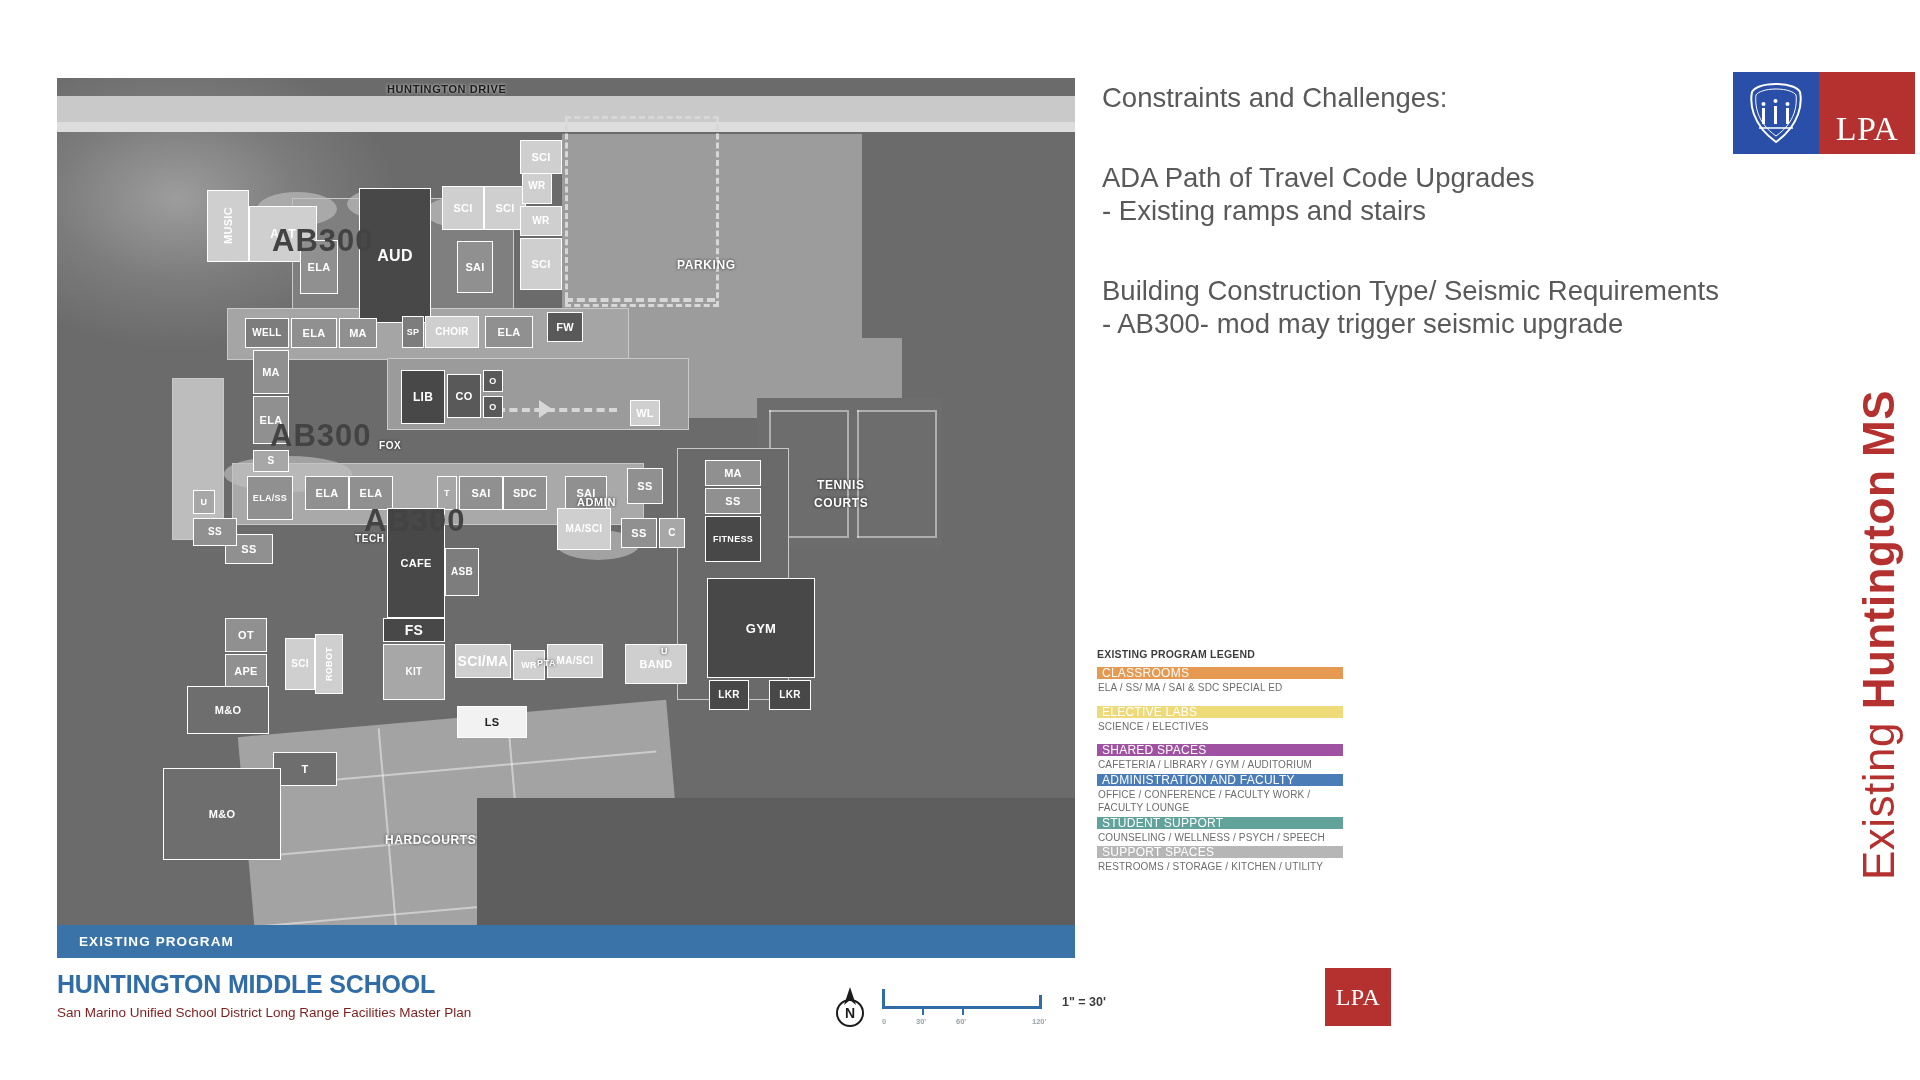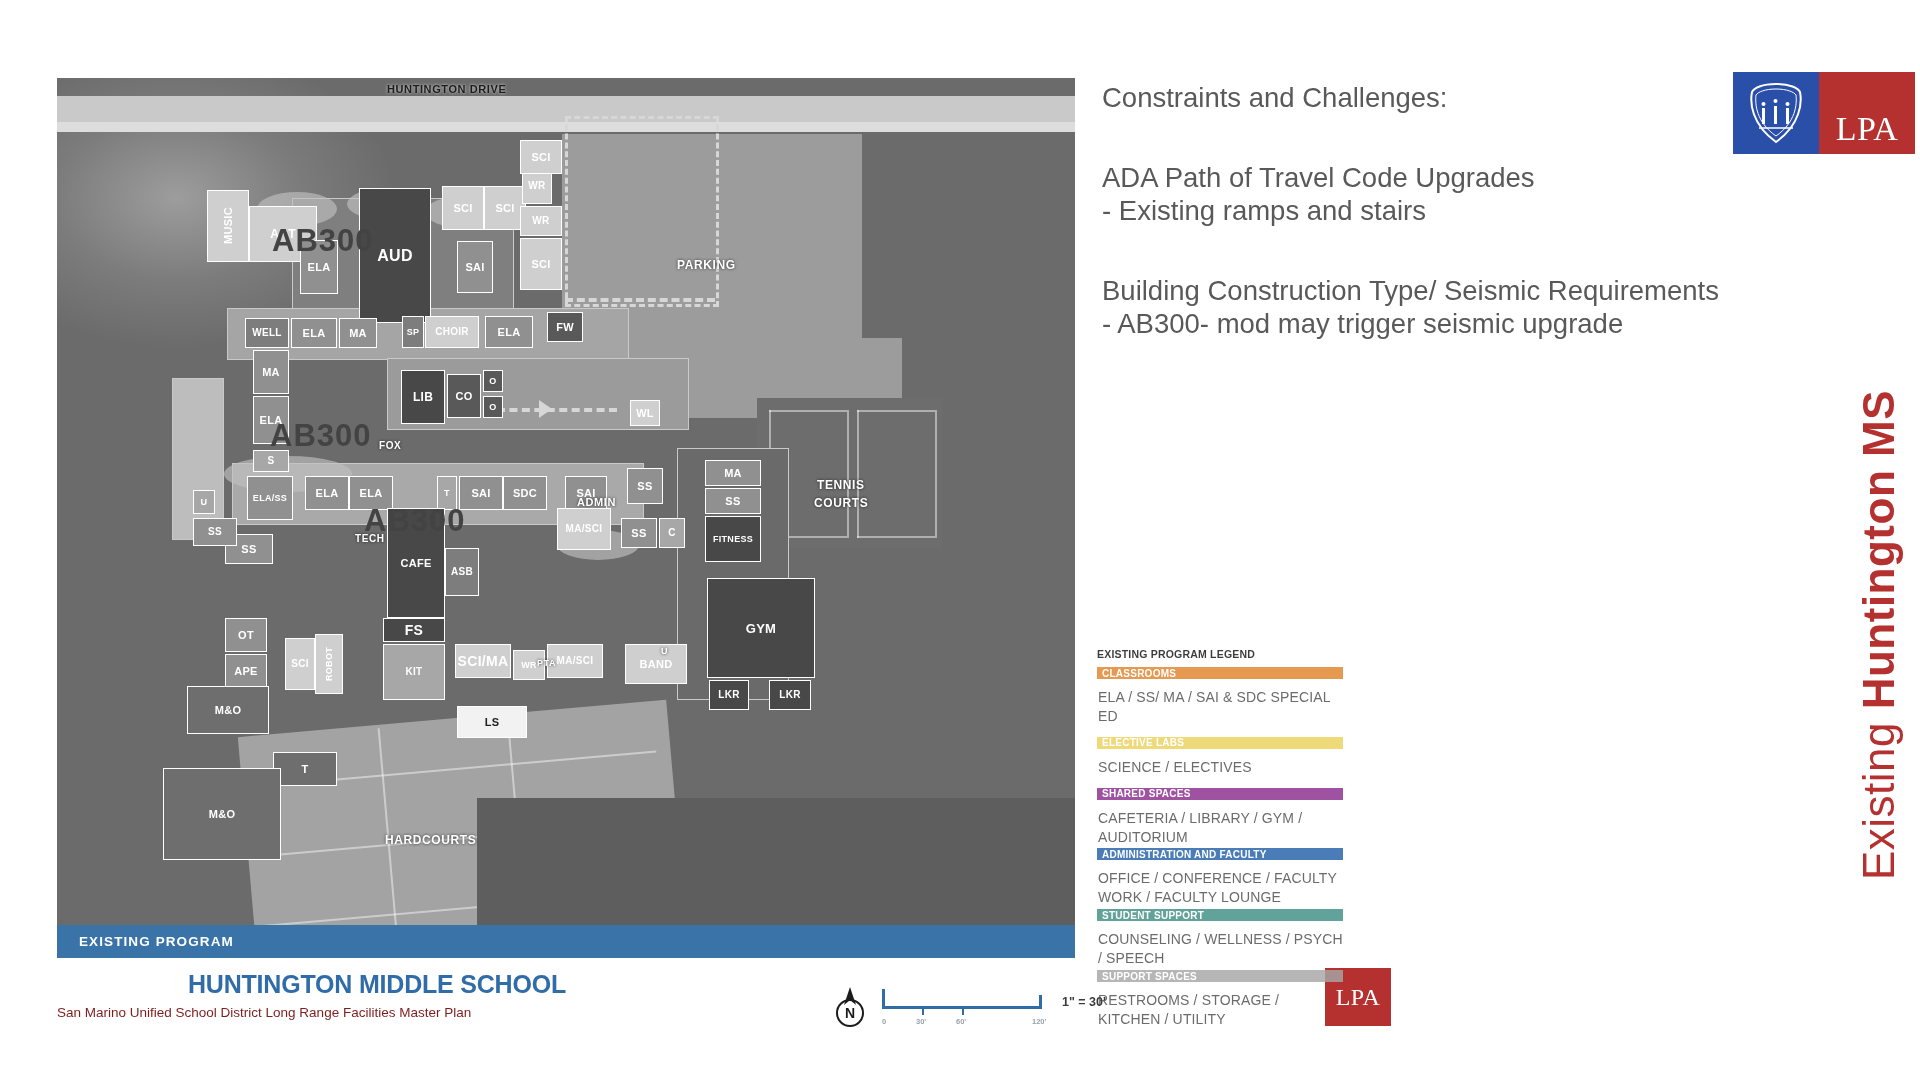--- a/index.html
+++ b/index.html
@@ -94,21 +94,20 @@
   #existing-program-banner span{
     color:#fff;font-size:13.5px;font-weight:700;letter-spacing:1.1px;
     margin-left:22px;
   }
 
   
   #map-caption{position:absolute;left:57px;top:970px;width:640px;}
   #map-title{
     color:#2f6ca8;font-size:25px;font-weight:700;letter-spacing:-.2px;
     margin:0 0 6px 0;
-    text-align:center;
   }
   #map-subtitle{color:#7f1d1d;font-size:13.5px;margin:0;}
 
   
   #scale-group{position:absolute;left:830px;top:975px;width:250px;height:60px;}
   #north-arrow{position:absolute;left:0;top:10px;width:40px;height:44px;}
   #scalebar{position:absolute;left:52px;top:14px;width:160px;height:30px;}
   .sbar{position:absolute;background:#2f6ca8;}
   .stick{position:absolute;background:#2f6ca8;width:1.5px;height:9px;top:17px;}
   .slab{position:absolute;top:28px;font-size:7.5px;color:#9aa3ab;font-weight:700;}
@@ -156,25 +155,25 @@
   #legend-title{
     font-size:10.5px;font-weight:700;color:#111;letter-spacing:.2px;
     margin-bottom:7px;
   }
   .lg-item{margin-bottom:2px;}
   .lg-bar{
     height:12px;display:flex;align-items:center;
     padding-left:5px;box-sizing:border-box;
   }
   .lg-bar span{
-    color:#fff;font-size:10px;font-weight:700;letter-spacing:.25px;
+    color:#fff;font-size:12px;font-weight:400;letter-spacing:.25px;
   }
   .lg-desc{
-    font-size:14px;color:#4b4b4b;line-height:1.35;
-    padding-left:1px;margin-top:9px;letter-spacing:.15px;
+    font-size:10px;color:#4b4b4b;line-height:1.35;
+    padding-left:1px;margin-top:2px;letter-spacing:.15px;
   }
   .lg-spacer{height:9px;}
 
   
   #vertical-title{
     position:absolute;right:16px;top:390px;
     writing-mode:vertical-rl;transform:rotate(180deg);
     font-size:44px;color:#b4312f;white-space:nowrap;
     letter-spacing:.5px;
   }

